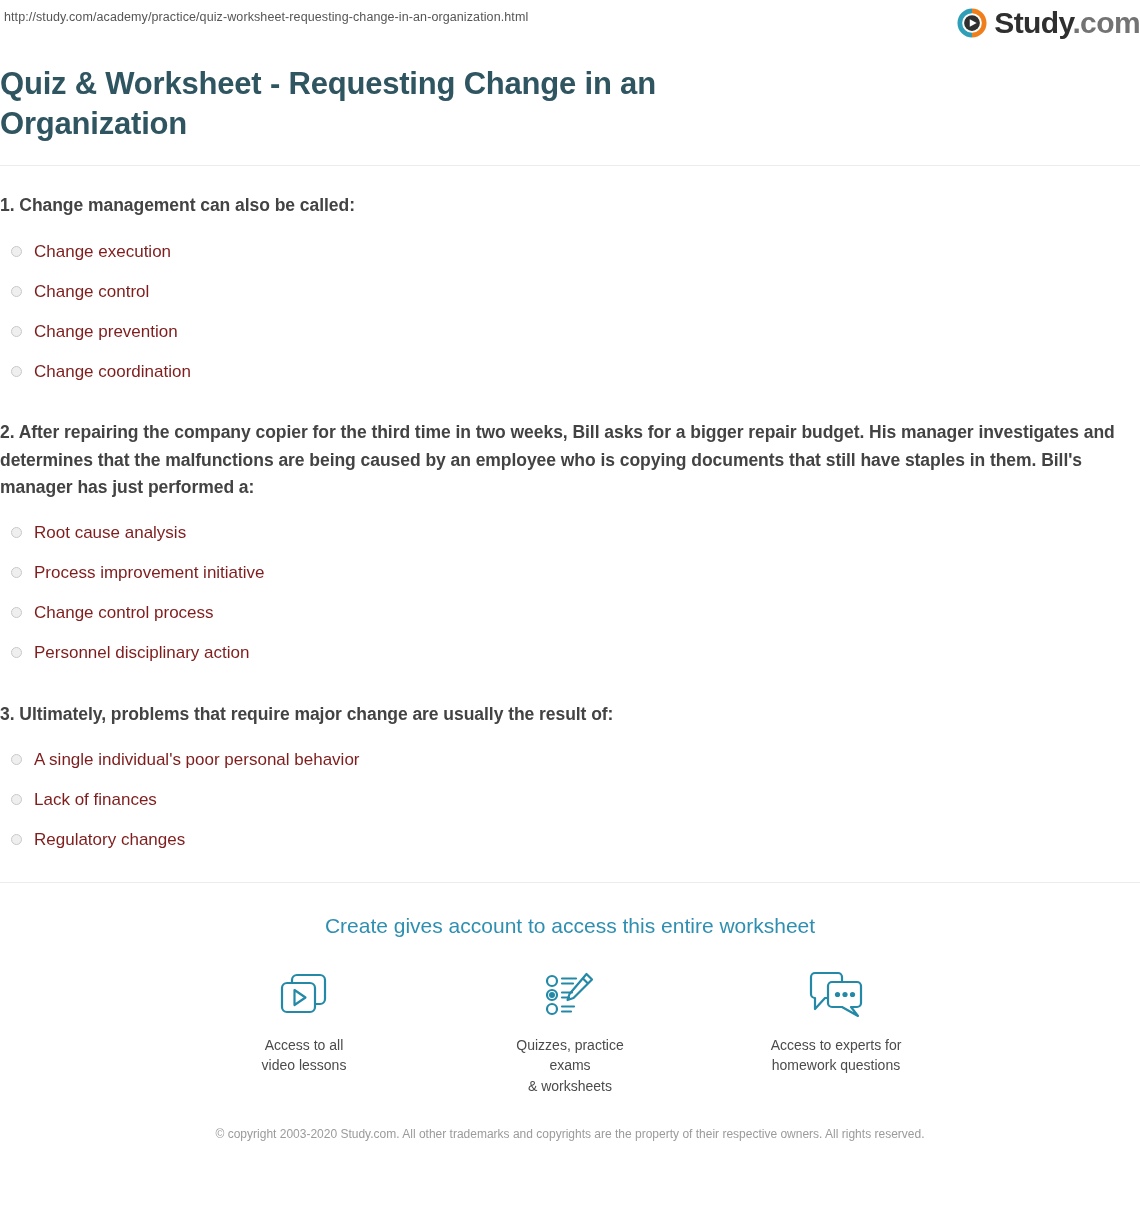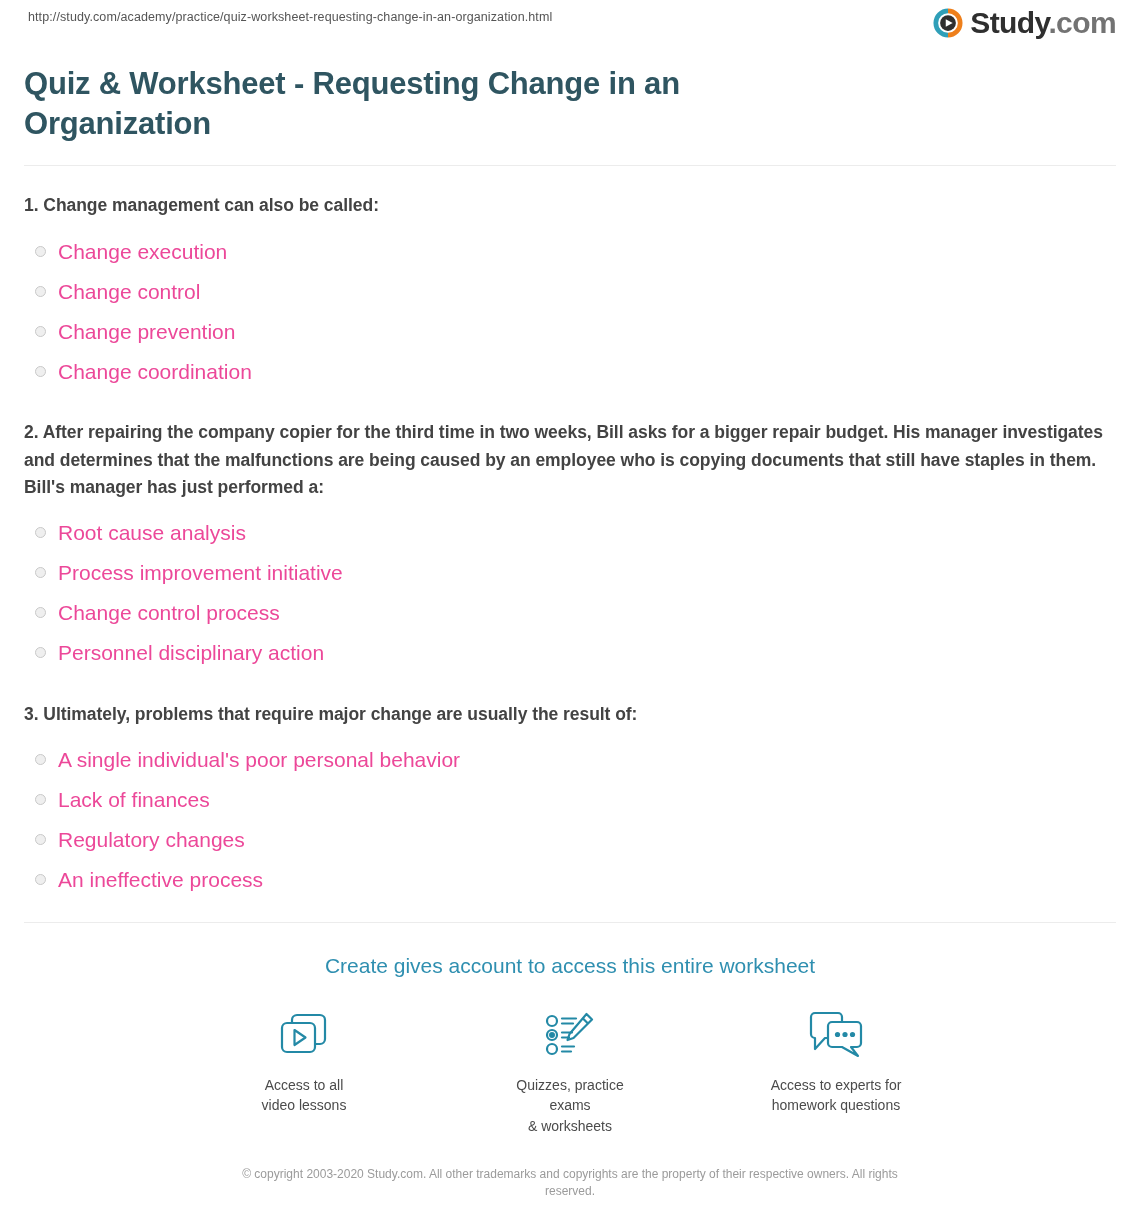--- a/index.html
+++ b/index.html
@@ -13,21 +13,21 @@
     font-family: "Liberation Sans", sans-serif;
     color: #444444;
     -webkit-font-smoothing: antialiased;
     overflow: hidden;
   }
   .page {
     position: relative;
     width: 1140px;
     height: 1216px;
     box-sizing: border-box;
-    padding: 0 24px;
+    padding: 0 0;
   }
 
   
   .topbar {
     position: relative;
     height: 56px;
   }
   .url {
     position: absolute;
     left: 4px;
@@ -100,22 +100,22 @@
     flex: 0 0 auto;
     width: 11px;
     height: 11px;
     border-radius: 50%;
     border: 1px solid #c9c9c9;
     background: #efefef;
     box-sizing: border-box;
     margin-right: 12px;
   }
   .option-label {
-    font-size: 21px;
-    color: #ec4899;
+    font-size: 17px;
+    color: #7f1d1d;
     line-height: 1;
   }
 
   
   .cta-divider { margin-top: 22px; }
   .cta {
     padding-top: 30px;
     text-align: center;
   }
   .cta-link {
@@ -242,24 +242,20 @@
           <span class="radio"></span>
           <span class="option-label">A single individual's poor personal behavior</span>
         </li>
         <li class="option">
           <span class="radio"></span>
           <span class="option-label">Lack of finances</span>
         </li>
         <li class="option">
           <span class="radio"></span>
           <span class="option-label">Regulatory changes</span>
-        </li>
-        <li class="option">
-          <span class="radio"></span>
-          <span class="option-label">An ineffective process</span>
         </li>
       </ul>
     </div>
 
   </div>
 
   <hr class="rule cta-divider">
   <div class="cta">
     <a href="#" class="cta-link">Create gives account to access this entire worksheet</a>
   </div>

